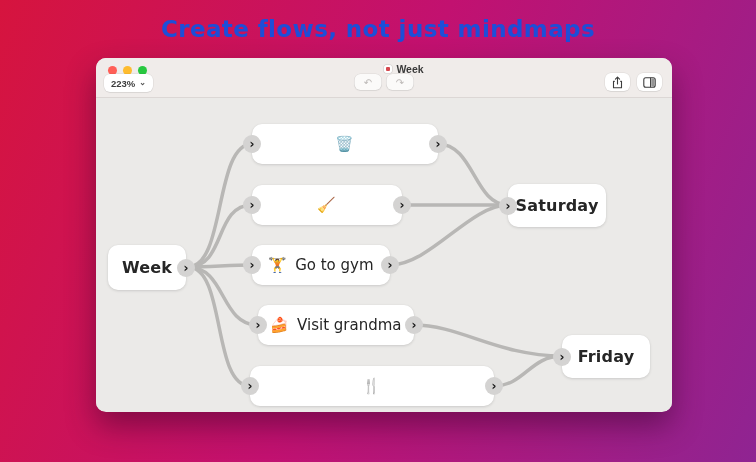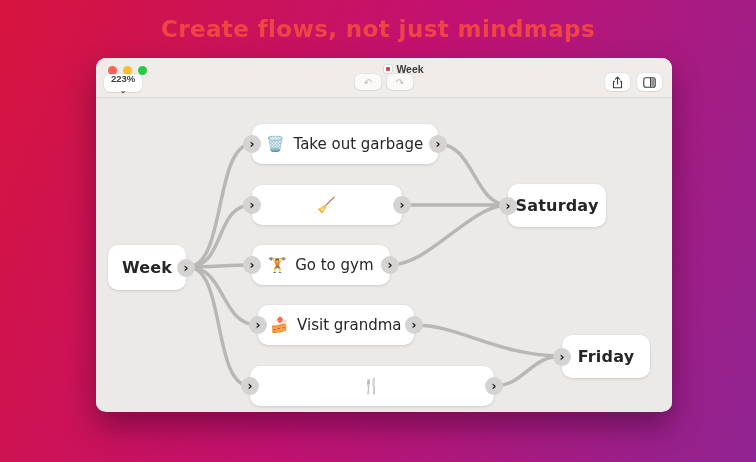--- a/index.html
+++ b/index.html
@@ -5,21 +5,21 @@
   * { box-sizing: border-box; margin: 0; padding: 0; }
   html, body { width: 756px; height: 462px; overflow: hidden; }
   body {
     font-family: "DejaVu Sans", sans-serif;
     background: linear-gradient(112deg, #d6143e 0%, #c21170 48%, #8f2492 100%);
     position: relative;
   }
 
   .headline {
     position: absolute; top: 16px; left: 0; width: 100%;
-    text-align: center; color: #ef4444;
+    text-align: center; color: #1d4ed8;
     font-size: 23px; font-weight: 600; letter-spacing: 0.4px;
   }
 
   .app-window {
     position: absolute; left: 96px; top: 58px; width: 576px; height: 354px;
     border-radius: 10px; overflow: hidden;
     box-shadow: 0 14px 30px rgba(45, 0, 35, 0.45);
     background: #ebeae8;
   }
 
@@ -33,21 +33,20 @@
   .tl-close { background: #ff5f57; }
   .tl-min   { background: #febc2e; }
   .tl-max   { background: #28c840; }
 
   .pill {
     background: #ffffff; border: none; border-radius: 6px;
     box-shadow: 0 0 0 0.5px rgba(0,0,0,0.08), 0 1px 1px rgba(0,0,0,0.06);
     display: inline-flex; align-items: center; justify-content: center;
     color: #3c3c3c; cursor: pointer;
     font-family: "Liberation Sans", sans-serif;
-    flex-direction: column;
   }
   .zoom-pill {
     position: absolute; left: 8px; top: 16px; height: 18px; padding: 0 7px;
     font-size: 9.5px; font-weight: 600; gap: 4px;
   }
   .zoom-pill .chev { font-size: 8px; color: #555; line-height: 6px; }
 
   .doc-title {
     position: absolute; top: 5px; left: 0; width: 100%;
     display: flex; align-items: center; justify-content: center; gap: 4px;
@@ -168,21 +167,20 @@
         <path d="M318,227 C364,227 402,258 466,258" fill="none" stroke="#b8b7b5" stroke-width="3.5" stroke-linecap="round"></path>
         <path d="M398,288 C428,288 434,258 466,258" fill="none" stroke="#b8b7b5" stroke-width="3.5" stroke-linecap="round"></path>
       </svg>
 
   <div class="node bold" style="left: 12px; top: 147px; width: 78px; height: 45px;">
         <span>Week</span>
         <button class="node-chevron right"><span>›</span></button>
       </div>
       <div class="node" style="left: 156px; top: 26px; width: 186px; height: 40px;">
         <span class="emoji">🗑️</span>
-        <span>Take out garbage</span>
         <button class="node-chevron left"><span>›</span></button>
         <button class="node-chevron right"><span>›</span></button>
       </div>
       <div class="node" style="left: 156px; top: 87px; width: 150px; height: 40px;">
         <span class="emoji">🧹</span>
         <button class="node-chevron left"><span>›</span></button>
         <button class="node-chevron right"><span>›</span></button>
       </div>
       <div class="node" style="left: 156px; top: 147px; width: 138px; height: 40px;">
         <span class="emoji">🏋️</span>

